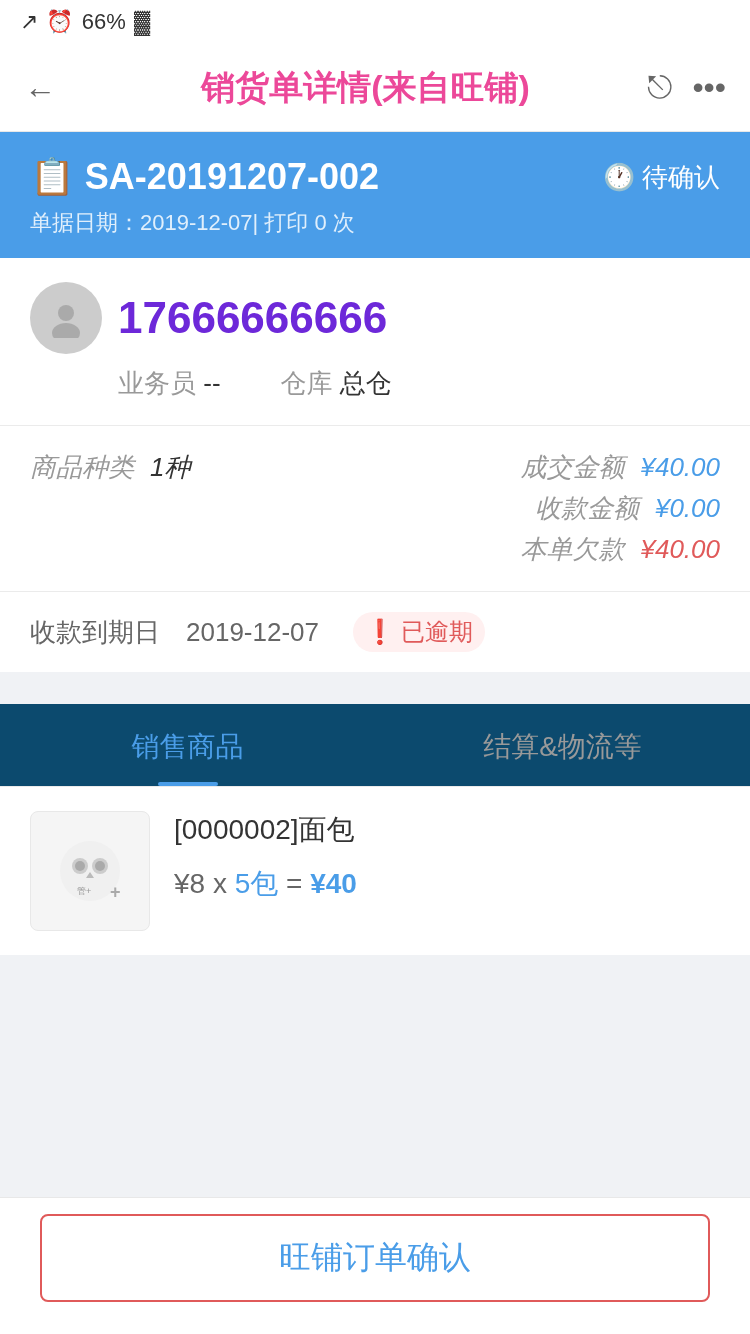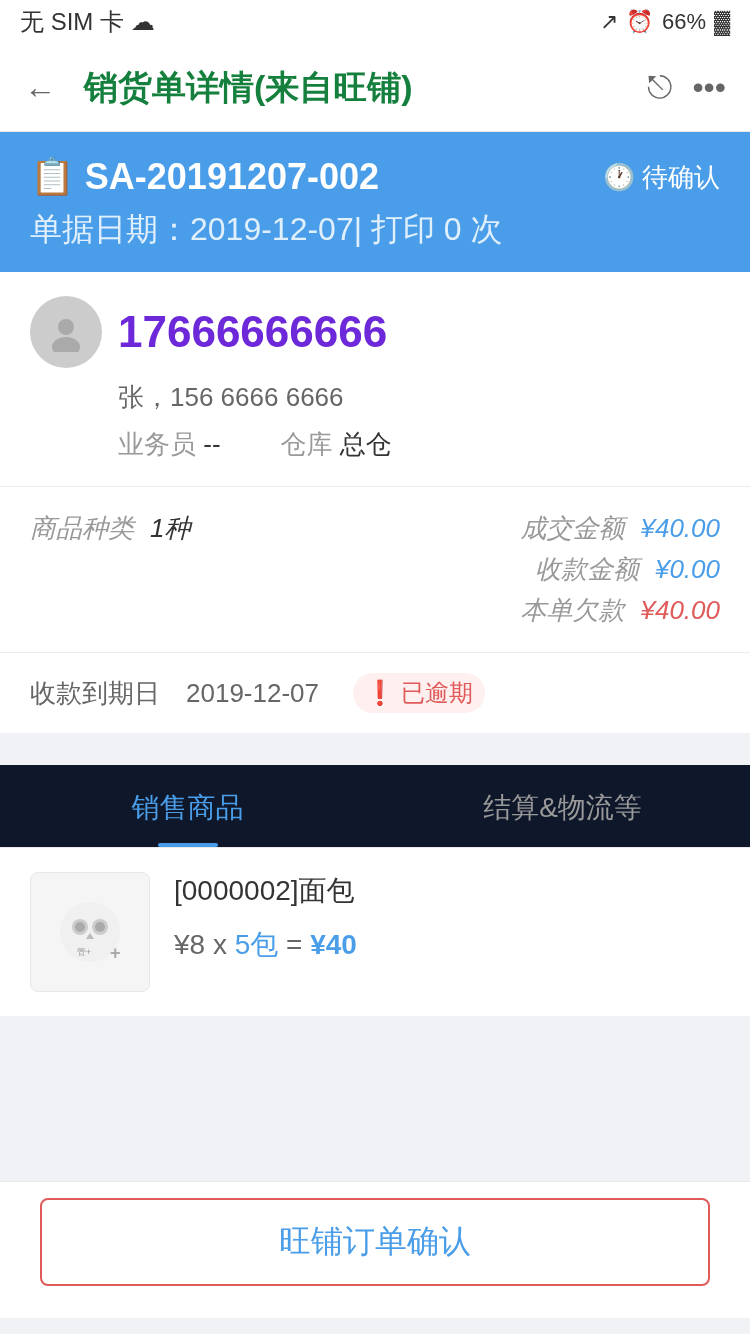--- a/index.html
+++ b/index.html
@@ -34,22 +34,23 @@
       align-items: center;
       justify-content: space-between;
       background: #fff;
       padding: 0 24px;
       height: 88px;
       border-bottom: 1px solid #e8e8e8;
     }
     .nav-title {
       font-size: 34px;
       font-weight: 600;
-      color: #15803d;
+      color: #ec4899;
       flex: 1;
+      text-align: center;
     }
     .nav-left, .nav-right {
       display: flex;
       align-items: center;
       gap: 20px;
       min-width: 60px;
     }
     .nav-icon {
       font-size: 32px;
       color: #666;
@@ -78,21 +79,21 @@
     }
     .order-status {
       color: #fff;
       font-size: 26px;
       display: flex;
       align-items: center;
       gap: 6px;
     }
     .order-date {
       color: #e0effc;
-      font-size: 32px;
+      font-size: 22px;
     }
 
     
     .card {
       background: #fff;
       margin-bottom: 16px;
     }
 
     
     .customer-section {
@@ -199,21 +200,21 @@
       padding: 4px 12px;
       border-radius: 20px;
       display: flex;
       align-items: center;
       gap: 6px;
       margin-left: 8px;
     }
 
     
     .tabs-section {
-      background: #0f172a;
+      background: #0c4a6e;
       margin-bottom: 8px;
     }
     .tabs-row {
       display: flex;
       border-bottom: 1px solid #ebebeb;
     }
     .tab-item {
       flex: 1;
       text-align: center;
       padding: 24px 0 20px;
@@ -274,21 +275,21 @@
     
     .bottom-content {
       background: #f0f2f5;
       flex: 1;
       min-height: 280px;
     }
 
     
     .bottom-bar {
       position: fixed;
-      bottom: 16px;
+      bottom: 0;
       left: 0;
       width: 750px;
       background: #fff;
       padding: 16px 40px 32px;
       border-top: 1px solid #e8e8e8;
     }
     .confirm-btn {
       width: 100%;
       height: 88px;
       border: 2px solid #e05a5a;
@@ -303,23 +304,20 @@
       justify-content: center;
     }
 
     
     .bottom-spacer { height: 160px; }
   </style>
 </head>
 <body>
 
 <div class="status-bar">
-  <div class="status-left">
-    <span>无 SIM 卡  ☁</span>
-  </div>
   <div class="status-right">
     <span>↗</span>
     <span>⏰</span>
     <span>66%</span>
     <span>▓</span>
   </div>
 </div>
 
 <div class="nav-bar">
   <div class="nav-left">
@@ -352,21 +350,20 @@
   <div class="customer-section">
     <div class="customer-row">
       <div class="avatar">
         <svg width="40" height="40" viewBox="0 0 40 40">
           <circle cx="20" cy="15" r="8" fill="#aaa"></circle>
           <ellipse cx="20" cy="35" rx="14" ry="10" fill="#aaa"></ellipse>
         </svg>
       </div>
       <div class="customer-name">17666666666</div>
     </div>
-    <div class="customer-detail">张，156 6666 6666</div>
     <div class="customer-meta">
       <div>
         <span class="meta-label">业务员</span>
         <span> </span>
         <span class="meta-value">--</span>
       </div>
       <div>
         <span class="meta-label">仓库</span>
         <span> </span>
         <span class="meta-value">总仓</span>

